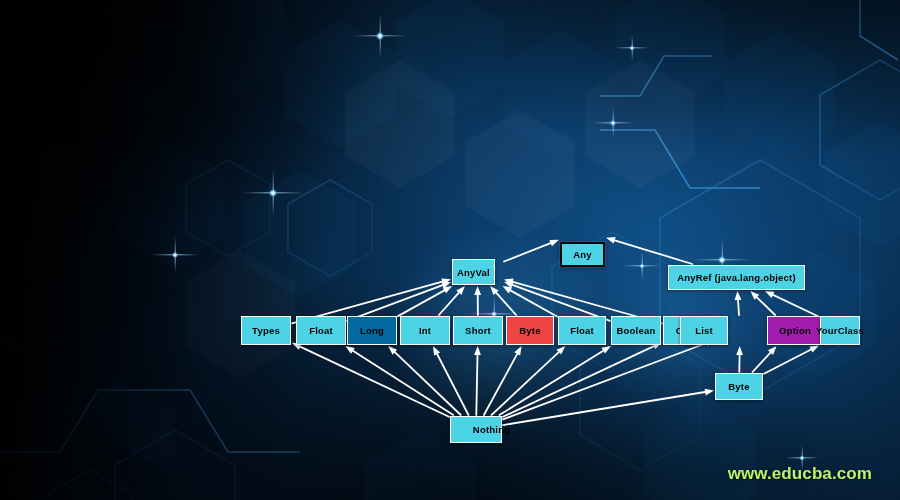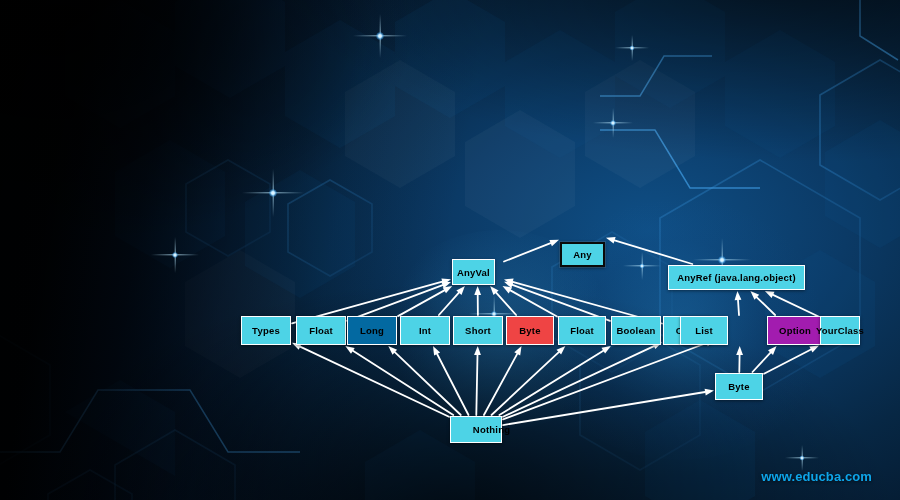--- a/index.html
+++ b/index.html
@@ -79,23 +79,23 @@
     font-weight: bold;
     color: #ffffff;
     letter-spacing: -1px;
     text-shadow: 0 2px 6px rgba(0,0,0,0.55);
     white-space: nowrap;
   }
   .watermark {
     position: absolute;
     right: 28px;
     bottom: 16px;
-    font-size: 13px;
+    font-size: 17px;
     font-weight: bold;
-    color: #0ea5e9;
+    color: #bef264;
     letter-spacing: 0.1px;
     text-shadow: 0 1px 3px rgba(0,0,0,0.6);
   }
 
   
   #diagram {
     position: absolute;
     inset: 0;
   }
   #arrows {

